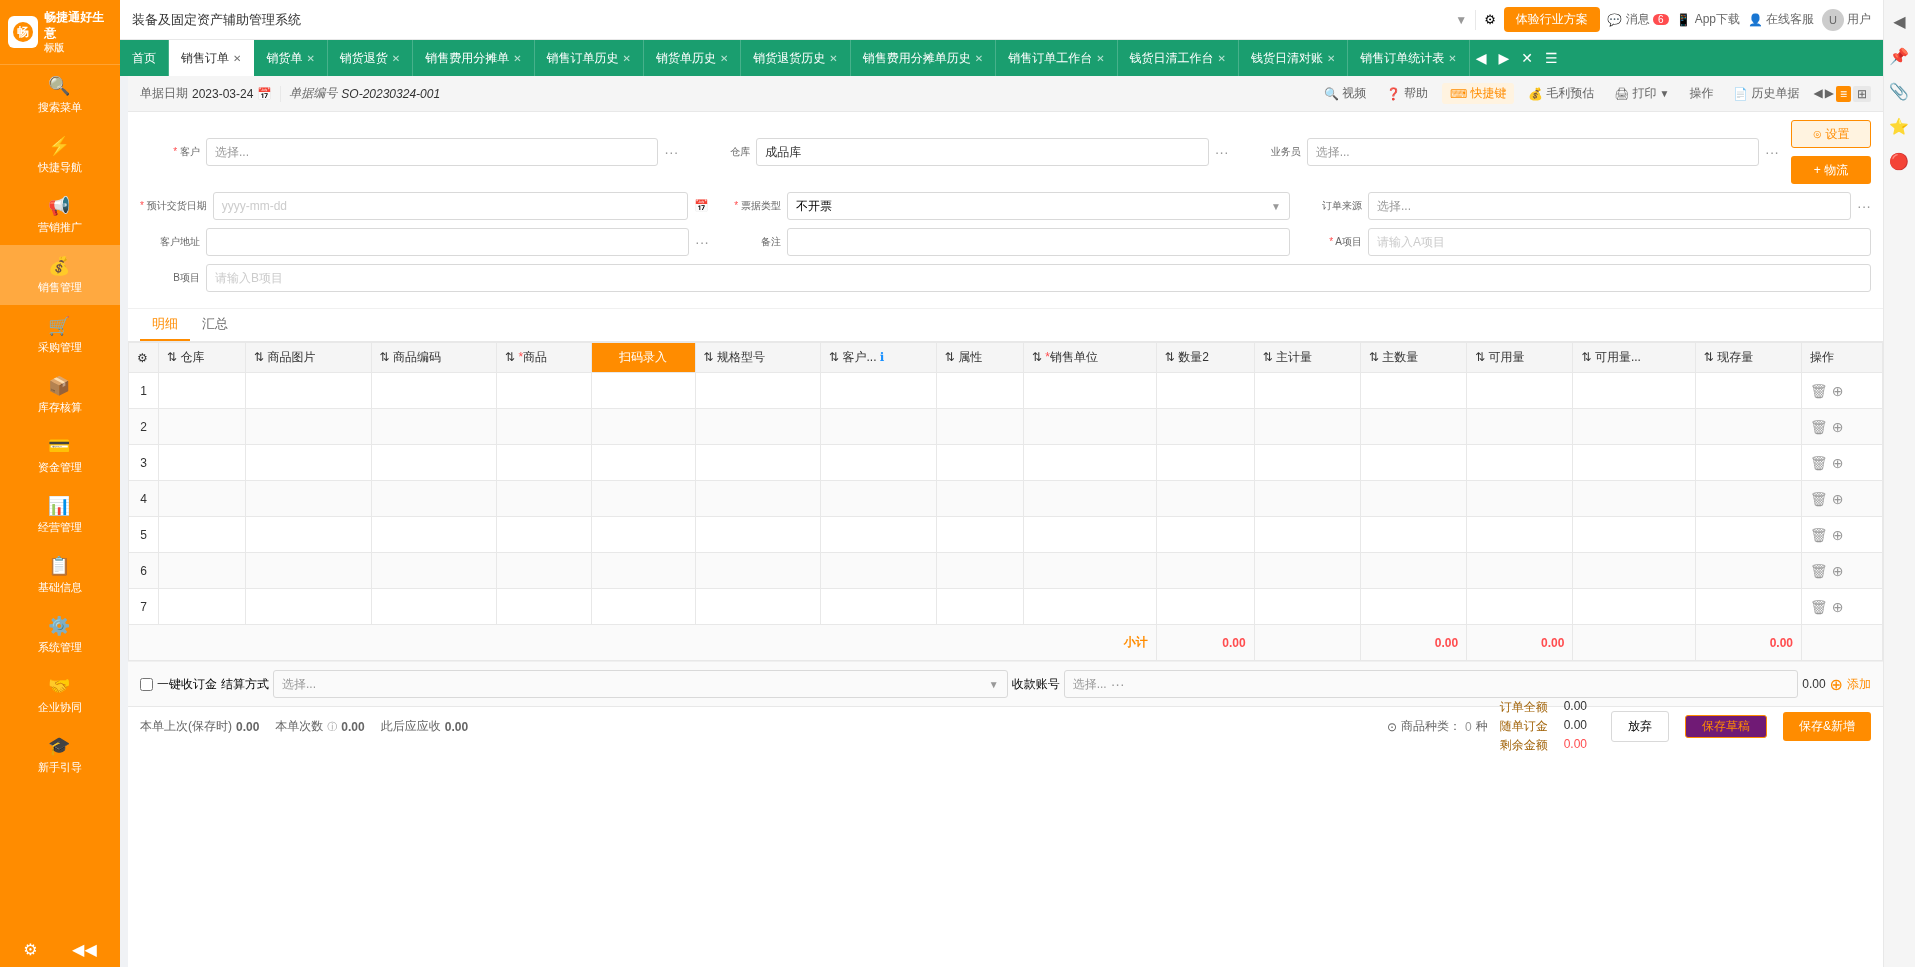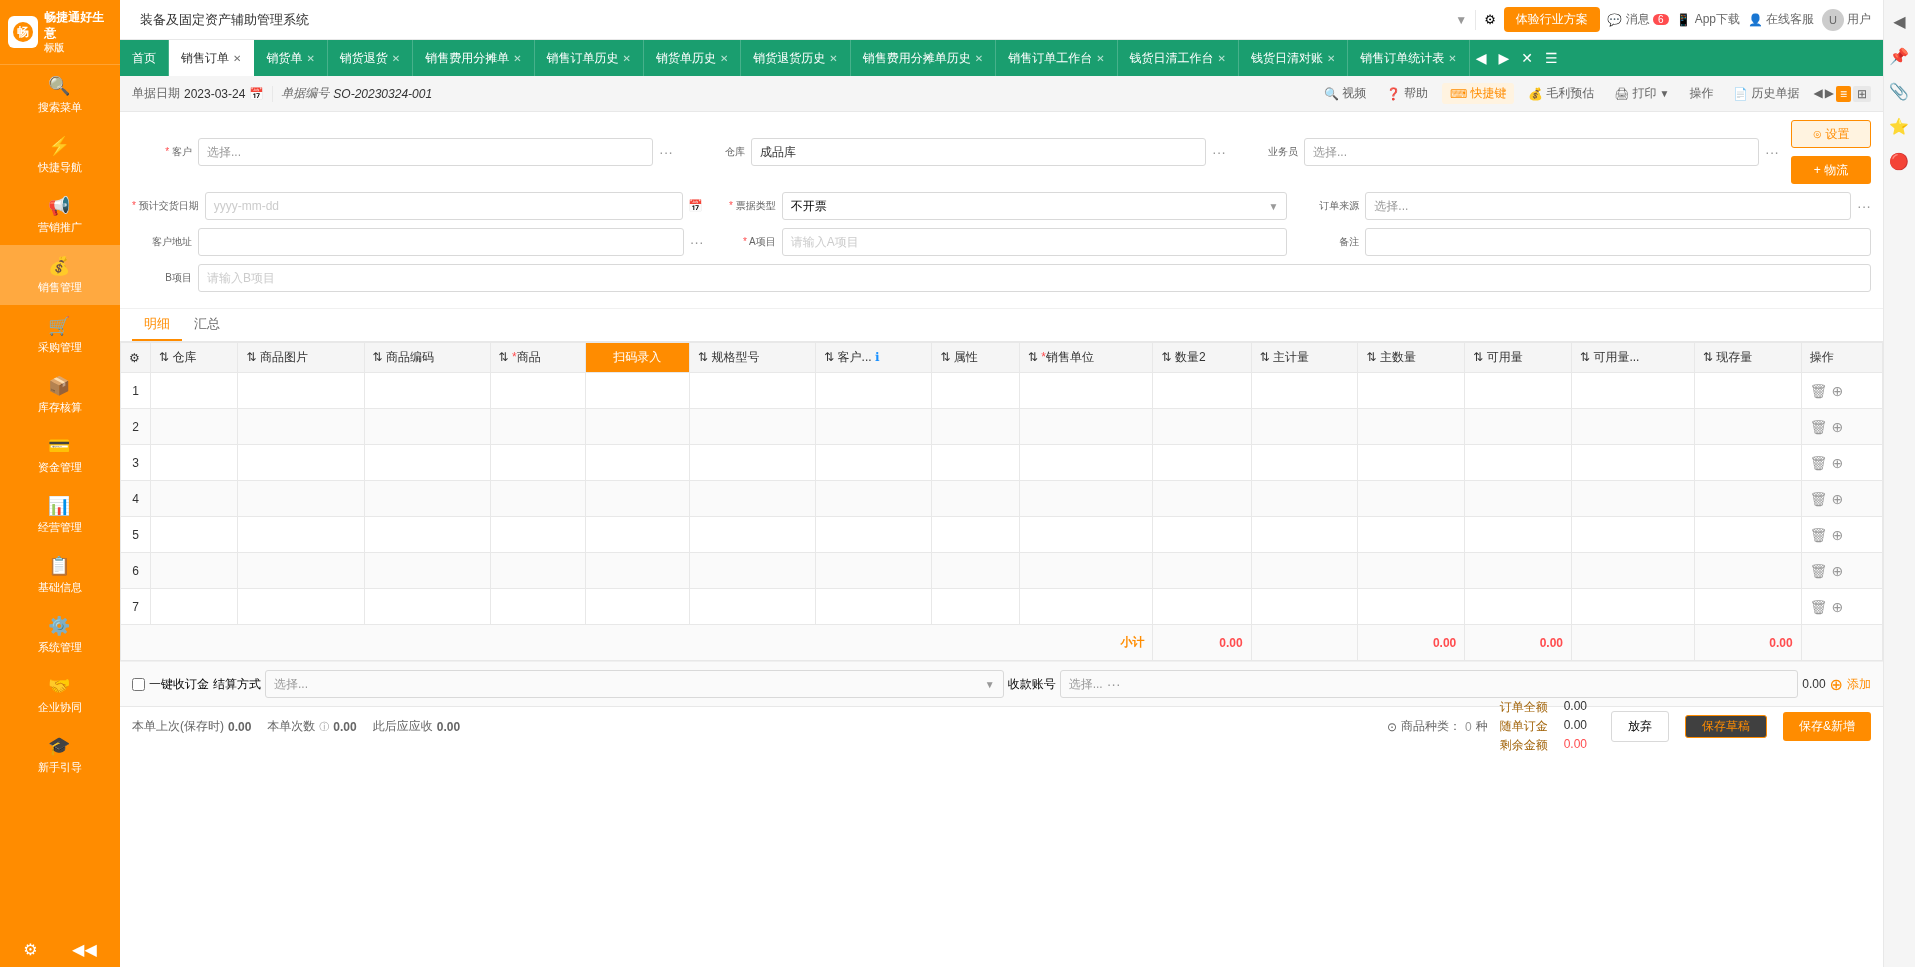--- a/index.html
+++ b/index.html
@@ -16,35 +16,35 @@
     .sidebar-item-icon { font-size: 18px; }
     .sidebar-item-label { font-size: 11px; color: white; }
     .sidebar-bottom { margin-top: auto; width: 100%; padding: 8px 6px; display: flex; align-items: center; justify-content: space-around; }
     .sidebar-bottom-icon { color: white; cursor: pointer; font-size: 16px; }
 
     
     .main { flex: 1; display: flex; flex-direction: column; overflow: hidden; }
 
     
     .top-header { height: 40px; background: white; display: flex; align-items: center; padding: 0 12px; gap: 8px; border-bottom: 1px solid #e8e8e8; flex-shrink: 0; }
-    .header-app-name { font-size: 13px; color: #333; font-weight: 500; flex: 1; margin-left: 8px; }
+    .header-app-name { font-size: 13px; color: #333; font-weight: 500; flex: 1; }
     .header-btn { padding: 4px 12px; background: #ff8c00; color: white; border-radius: 4px; font-size: 12px; cursor: pointer; }
     .header-icon-group { display: flex; align-items: center; gap: 8px; color: #666; }
     .header-icon { cursor: pointer; font-size: 13px; display: flex; align-items: center; gap: 3px; }
     .badge { background: #ff4d4f; color: white; border-radius: 10px; padding: 0 4px; font-size: 10px; min-width: 16px; text-align: center; }
 
     
     .tab-bar { height: 36px; background: #1a9e6f; display: flex; align-items: center; overflow: hidden; flex-shrink: 0; }
     .tab-item { padding: 0 12px; height: 100%; display: flex; align-items: center; gap: 4px; cursor: pointer; color: white; font-size: 12px; white-space: nowrap; border-right: 1px solid rgba(255,255,255,0.2); }
     .tab-item.active { background: white; color: #333; }
     .tab-item .close-icon { font-size: 10px; opacity: 0.7; }
     .tab-nav-btn { padding: 0 6px; color: white; cursor: pointer; font-size: 14px; }
 
     
-    .page-content { flex: 1; background: white; overflow: auto; position: relative; }
+    .page-content { flex: 1; background: white; overflow: auto; position: relative; margin-left: 8px; }
 
     
     .page-toolbar { height: 36px; background: #f5f5f5; border-bottom: 1px solid #e8e8e8; display: flex; align-items: center; padding: 0 12px; gap: 8px; flex-shrink: 0; }
     .toolbar-label { color: #666; font-size: 12px; }
     .toolbar-value { color: #333; font-size: 12px; }
     .toolbar-date { display: flex; align-items: center; gap: 4px; }
     .toolbar-actions { margin-left: auto; display: flex; align-items: center; gap: 8px; color: #666; }
     .toolbar-action-btn { display: flex; align-items: center; gap: 3px; cursor: pointer; font-size: 12px; padding: 2px 6px; }
 
     
@@ -79,21 +79,21 @@
 
     
     .bottom-area { padding: 8px 12px; display: flex; align-items: center; gap: 4px; border-top: 1px solid #f0f0f0; background: #fafafa; }
     .checkbox-field { display: flex; align-items: center; gap: 4px; }
 
     
     .footer { height: 40px; background: white; border-top: 1px solid #e8e8e8; display: flex; align-items: center; padding: 0 12px; gap: 16px; flex-shrink: 0; }
     .footer-stat { display: flex; align-items: center; gap: 4px; font-size: 12px; color: #666; }
     .footer-actions { margin-left: auto; display: flex; align-items: center; gap: 16px; }
     .btn-discard { padding: 6px 16px; border: 1px solid #d9d9d9; border-radius: 3px; cursor: pointer; background: white; font-size: 12px; }
-    .btn-save-draft { padding: 2px 16px; border: 1px solid #ff8c00; border-radius: 3px; cursor: pointer; background: #404040; color: #ff8c00; font-size: 12px; }
+    .btn-save-draft { padding: 2px 16px; border: 1px solid #ff8c00; border-radius: 3px; cursor: pointer; background: #701a75; color: #ff8c00; font-size: 12px; }
     .btn-save-new { padding: 6px 16px; border: none; border-radius: 3px; cursor: pointer; background: #ff8c00; color: white; font-size: 12px; }
 
     
     .order-summary { display: flex; flex-direction: column; gap: 2px; margin-right: 12px; }
     .order-summary-row { display: flex; justify-content: space-between; gap: 16px; font-size: 12px; }
     .order-summary-label { color: #a16207; }
     .order-summary-value { color: #333; font-weight: 500; }
     .order-summary-value.highlight { color: #ff4d4f; }
 
     
@@ -376,28 +376,28 @@
         </div>
       </div>
 
       <div class="form-row">
         <div class="form-field">
           <span class="form-label">客户地址</span>
           <div class="form-input" style="flex:2;"></div>
           <span class="dots">···</span>
         </div>
         <div class="form-field">
+          <span class="form-label">备注</span>
+          <div class="form-input" style="flex:2;"></div>
+        </div>
+        <div class="form-field">
           <span class="form-label required">A项目</span>
           <div class="form-input">
             <span style="color:#ccc;">请输入A项目</span>
           </div>
-        </div>
-        <div class="form-field">
-          <span class="form-label">备注</span>
-          <div class="form-input" style="flex:2;"></div>
         </div>
       </div>
 
       <div class="form-row">
         <div class="form-field">
           <span class="form-label">B项目</span>
           <div class="form-input">
             <span style="color:#ccc;">请输入B项目</span>
           </div>
         </div>

